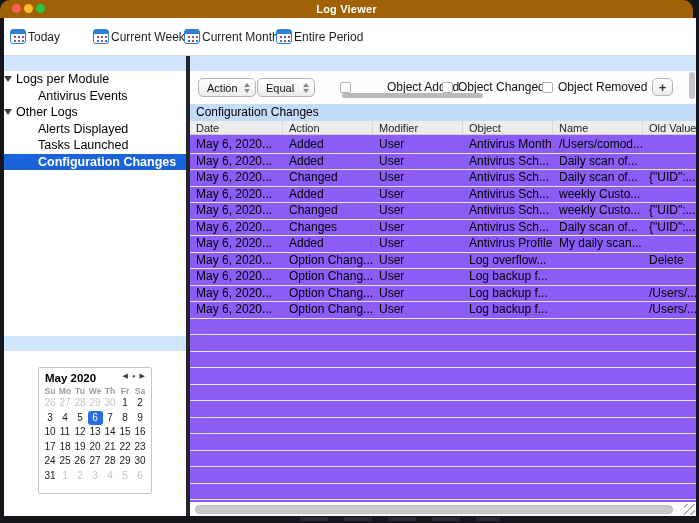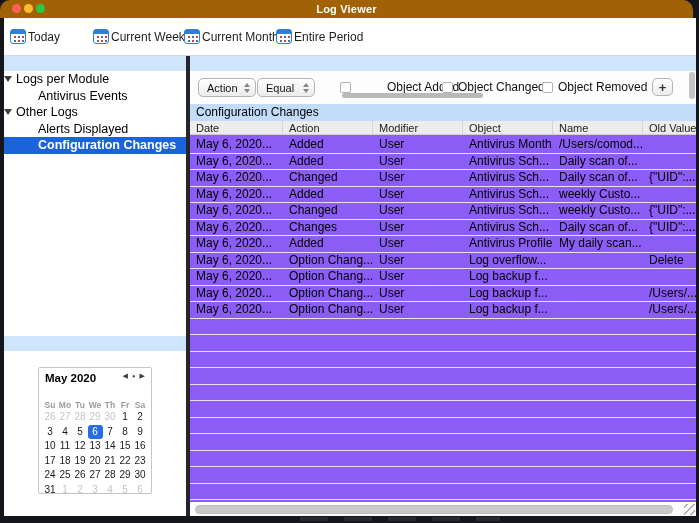--- a/index.html
+++ b/index.html
@@ -38,21 +38,21 @@
     border-top:6px solid #3f3f3f;margin-right:4px;flex:0 0 auto}
   
   .calendar{position:absolute;left:34px;top:311px;width:114px;height:127px;background:#fff;
     border:1px solid #c6c6c6;border-radius:2px;box-sizing:border-box}
   .cal-head{display:flex;align-items:flex-start;padding:4px 6px 1px 6px}
   .cal-title{flex:1;font-size:11.5px;font-weight:bold;color:#000}
   .cal-nav{display:flex;align-items:center;gap:4px;color:#3c3c3c}
   .cal-nav .arr{font-size:7px;line-height:7px}
   .cal-nav .dot{font-size:6px;line-height:6px;color:#555}
   .cal-days,.cal-week{display:grid;grid-template-columns:repeat(7,15px);justify-content:center;text-align:center}
-  .cal-days{font-size:8.5px;font-weight:bold;color:#9b9b9b;margin-top:15px}
+  .cal-days{font-size:8.5px;font-weight:bold;color:#9b9b9b;margin-top:1px}
   .cal-week div{font-size:10px;line-height:14.5px;height:14.5px;color:#1a1a1a}
   .cal-week .muted{color:#c5c5c5}
   .cal-week .b{font-weight:normal}
   .cal-week .selday{background:#2a6de0;color:#fff;border-radius:3px}
   
   .divider{position:absolute;left:186px;top:56px;width:4px;height:460px;background:#23242c}
   
   .main{position:absolute;left:190px;top:56px;width:506px;height:460px;background:#8b5cf6}
   .m-top{position:absolute;left:0;top:0;width:506px;height:15px}
   .filterbar{position:absolute;left:0;top:15px;width:506px;height:33px;background:#fdfdfd}
@@ -138,20 +138,23 @@
       <div class="tree-row lvl1">
         <span>Antivirus Events</span>
       </div>
       <div class="tree-row lvl0">
         <i class="tri"></i>
         <span>Other Logs</span>
       </div>
       <div class="tree-row lvl1">
         <span>Alerts Displayed</span>
       </div>
+      <div class="tree-row lvl1">
+        <span>Tasks Launched</span>
+      </div>
       <div class="tree-row lvl1 sel">
         <span>Configuration Changes</span>
       </div>
     </div>
   <div class="sb-sep bluestrip"></div>
 
   <div class="calendar">
     <div class="cal-head">
       <span class="cal-title">May 2020</span>
       <span class="cal-nav">

